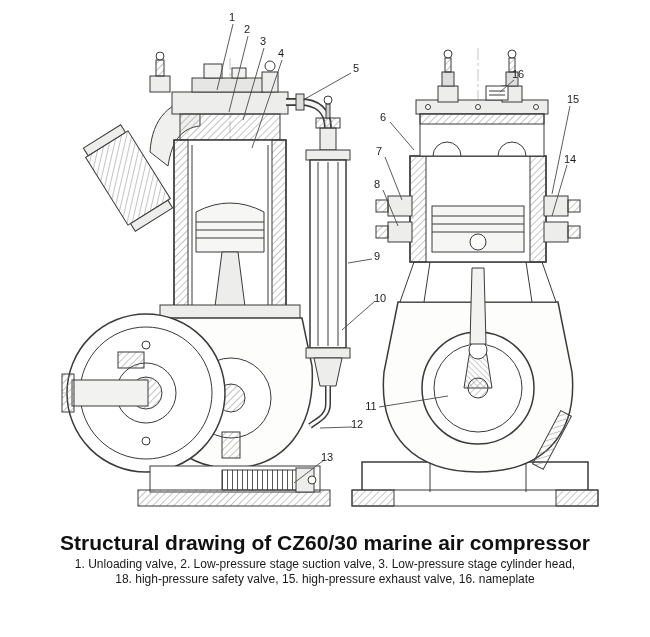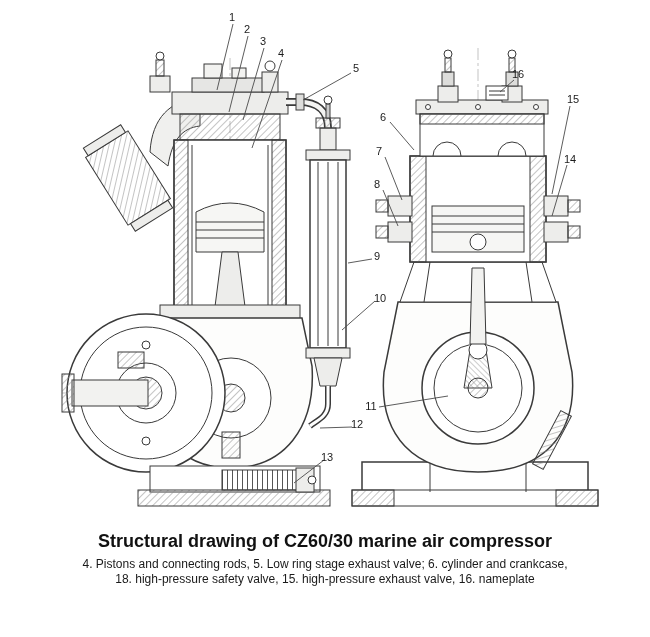--- a/index.html
+++ b/index.html
@@ -2,21 +2,21 @@
 <html><head>
 <meta charset="utf-8">
 <style>
   html,body{margin:0;padding:0;background:#ffffff;}
   .page{position:relative;width:650px;height:637px;background:#ffffff;overflow:hidden;
         font-family:"Liberation Sans",sans-serif;}
   .drawing{position:absolute;top:0;left:0;}
   svg{display:block;}
   .callout-num{font-family:"Liberation Sans",sans-serif;font-size:11px;fill:#1c1c1c;}
   .title{position:absolute;top:531px;left:0;width:650px;text-align:center;
-         font-size:18px;font-weight:bold;color:#111;}
+         font-size:21px;font-weight:bold;color:#111;}
   .caption{position:absolute;top:557px;left:0;width:650px;text-align:center;
            font-size:12px;line-height:15px;color:#1a1a1a;}
   .caption div{white-space:nowrap;}
 </style>
 </head>
 <body>
 
 <div class="page">
 
   <div class="drawing">
@@ -260,17 +260,17 @@
       <text class="callout-num" x="570" y="163">14</text>
       <text class="callout-num" x="573" y="103">15</text>
       <text class="callout-num" x="518" y="78">16</text>
     </g>
   </svg>
   </div>
 
   <div class="title">Structural drawing of CZ60/30 marine air compressor</div>
 
   <div class="caption">
-    <div>4. Pistons and connecting rods, 5. Low ring stage exhaust valve; 6. cylinder and crankcase,</div>
+    <div>1. Unloading valve, 2. Low-pressure stage suction valve, 3. Low-pressure stage cylinder head,</div>
     <div>18. high-pressure safety valve, 15. high-pressure exhaust valve, 16. nameplate</div>
   </div>
 
 </div>
 
 </body></html>

